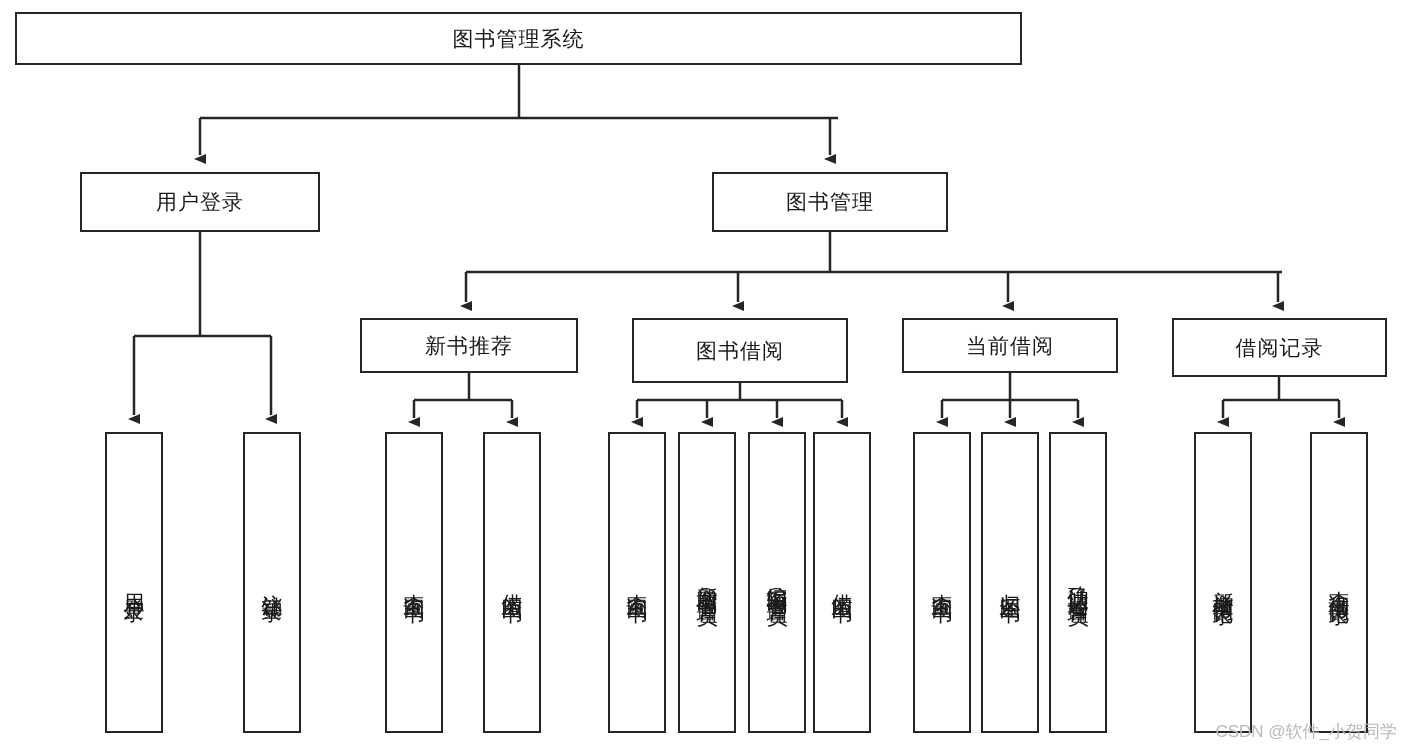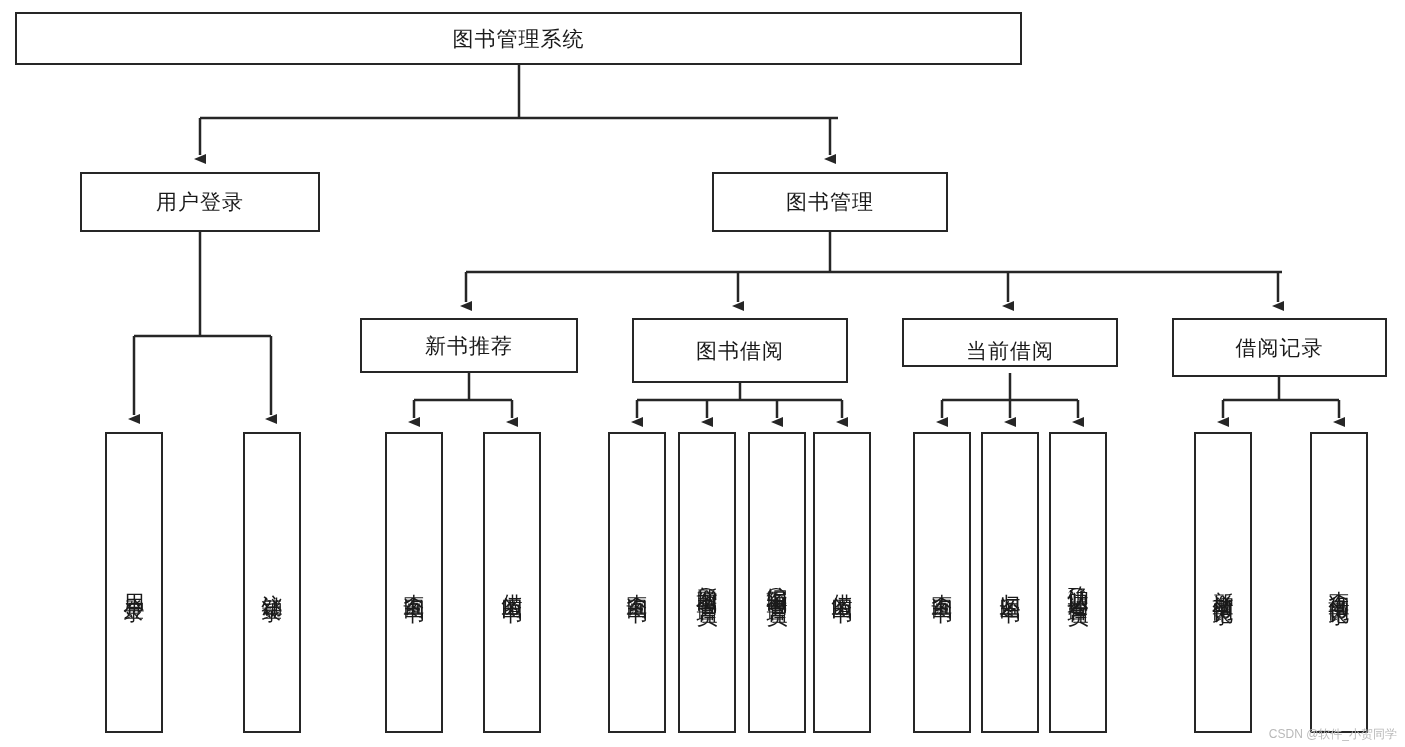--- a/index.html
+++ b/index.html
@@ -35,21 +35,21 @@
     writing-mode:vertical-rl;
     text-orientation:upright;
     white-space:nowrap;
     line-height:1.05;
     letter-spacing:3px;
   }
   #watermark{
     position:absolute;
     right:8px;
     bottom:4px;
-    font-size:12px;
+    font-size:17px;
     color:#b9b9b9;
     z-index:3;
     white-space:nowrap;
     pointer-events:none;
   }
 </style>
 </head>
 <body>
 
 <div id="stage">
@@ -115,21 +115,21 @@
   <div class="node h" style="left:712px;top:172px;width:236px;height:60px;">
     <span>图书管理</span>
   </div>
 
   <div class="node h" style="left:360px;top:318px;width:218px;height:55px;">
     <span>新书推荐</span>
   </div>
   <div class="node h" style="left:632px;top:318px;width:216px;height:65px;">
     <span>图书借阅</span>
   </div>
-  <div class="node h" style="left:902px;top:318px;width:216px;height:49px;align-items:flex-end;">
+  <div class="node h" style="left:902px;top:318px;width:216px;height:55px;">
     <span>当前借阅</span>
   </div>
   <div class="node h" style="left:1172px;top:318px;width:215px;height:59px;">
     <span>借阅记录</span>
   </div>
 
   <div class="node v" style="left:105px;top:432px;width:58px;height:301px;">
     <span class="vtext">用户登录</span>
   </div>
   <div class="node v" style="left:243px;top:432px;width:58px;height:301px;">

